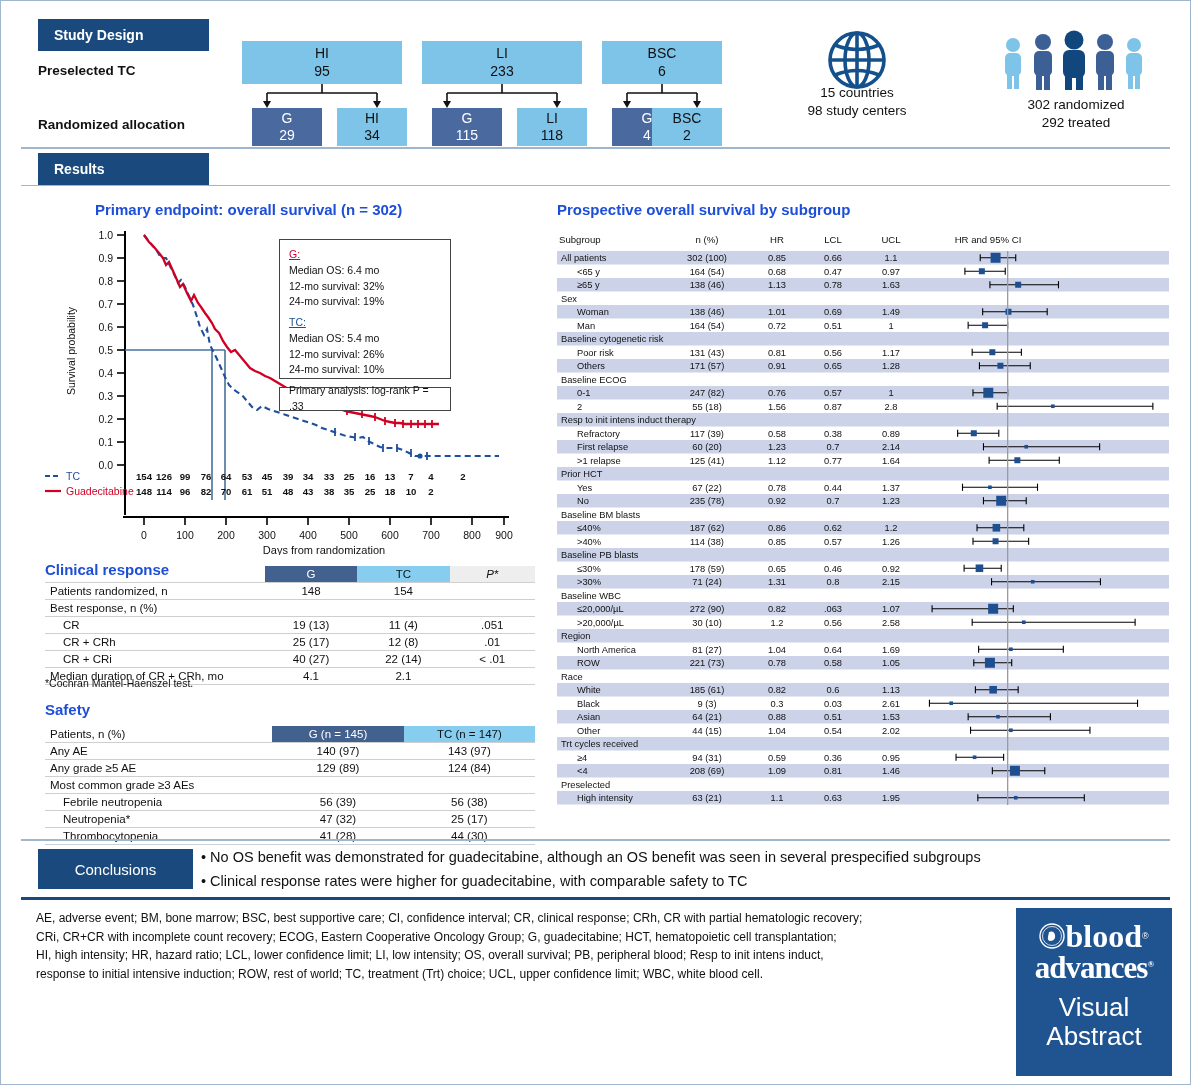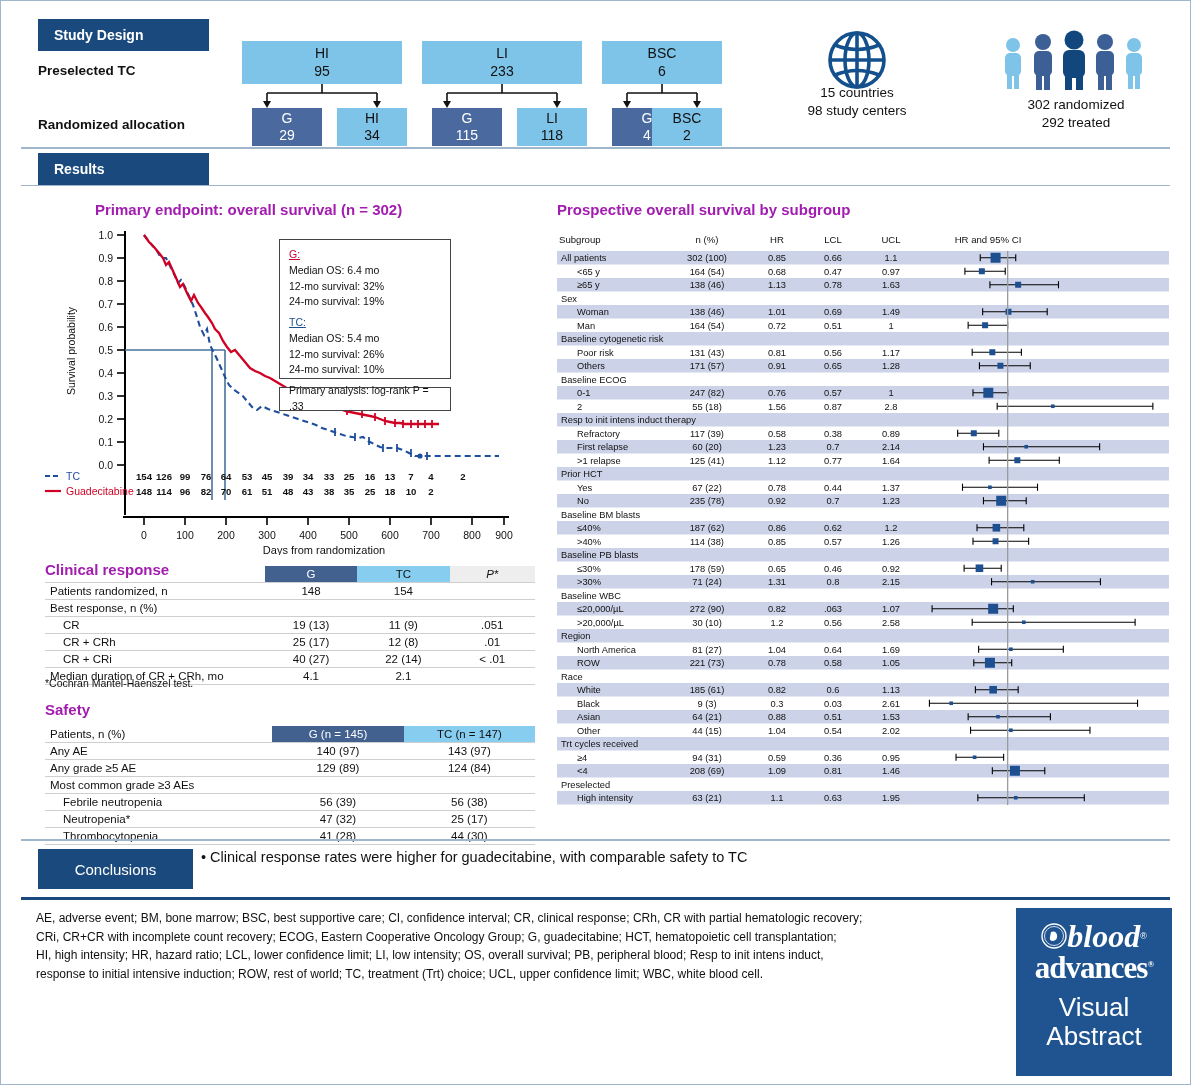--- a/index.html
+++ b/index.html
@@ -39,21 +39,21 @@
   .connector{position:absolute;}
 
   
   .iconstat{position:absolute;text-align:center;font-size:13.5px;line-height:1.3;color:#111;}
 
   
   #resTab{position:absolute;left:37px;top:152px;width:155px;height:32px;}
 
   
   .section-title{
-    position:absolute;color:#a21caf;font-weight:bold;font-size:15px;
+    position:absolute;color:#1d4ed8;font-weight:bold;font-size:15px;
   }
   #kmWrap{position:absolute;left:38px;top:224px;width:500px;height:330px;}
   #kmSvg{position:absolute;left:0;top:0;}
   .statbox{
     position:absolute;border:1px solid #444;background:#fff;
     font-size:10.5px;line-height:1.5;padding:7px 9px;box-sizing:border-box;color:#111;
   }
   .statbox .hdr{font-weight:400;text-decoration:underline;}
   .statbox .hdr.g{color:#cc0033;}
   .statbox .hdr.tc{color:#1c4f8b;}
@@ -392,21 +392,21 @@
         </tr>
       <tr>
           <td>Best response, n (%)</td>
           <td class="num"></td>
           <td class="num"></td>
           <td class="num"></td>
         </tr>
       <tr>
           <td class="ind1">CR</td>
           <td class="num">19 (13)</td>
-          <td class="num">11 (9)</td>
+          <td class="num">11 (4)</td>
           <td class="num">.051</td>
         </tr>
       <tr>
           <td class="ind1">CR + CRh</td>
           <td class="num">25 (17)</td>
           <td class="num">12 (8)</td>
           <td class="num">.01</td>
         </tr>
       <tr>
           <td class="ind1">CR + CRi</td>
@@ -884,40 +884,41 @@
         <text x="571.6666666666667" y="626.5" font-size="9.6" fill="#111" text-anchor="middle" font-family="Liberation Sans, sans-serif">2.5</text>
         <text x="612" y="626.5" font-size="9.6" fill="#111" text-anchor="middle" font-family="Liberation Sans, sans-serif">3.0</text>
         <text x="384" y="643.5" font-size="10" fill="#111" text-anchor="start" font-family="Liberation Sans, sans-serif">← Favor guadecitabine</text>
         <text x="492" y="643.5" font-size="10" fill="#111" text-anchor="start" font-family="Liberation Sans, sans-serif">Favor control →</text>
       </svg>
   </div>
 
   <div class="band" style="top:838px;"></div>
   <div id="concTab" class="navy-tab" style="justify-content:center;padding-left:0;font-weight:400;font-size:15px;">Conclusions</div>
   <div id="concList">
+    <div>• No OS benefit was demonstrated for guadecitabine, although an OS benefit was seen in several prespecified subgroups</div>
     <div>• Clinical response rates were higher for guadecitabine, with comparable safety to TC</div>
   </div>
 
   <div class="band" style="top:896px;height:3px;background:#1a4a7d;"></div>
 
   <div id="abbr">
     <div>AE, adverse event; BM, bone marrow; BSC, best supportive care; CI, confidence interval; CR, clinical response; CRh, CR with partial hematologic recovery;</div>
     <div>CRi, CR+CR with incomplete count recovery; ECOG, Eastern Cooperative Oncology Group; G, guadecitabine; HCT, hematopoietic cell transplantation;</div>
     <div>HI, high intensity; HR, hazard ratio; LCL, lower confidence limit; LI, low intensity; OS, overall survival; PB, peripheral blood; Resp to init intens induct,</div>
     <div>response to initial intensive induction; ROW, rest of world; TC, treatment (Trt) choice; UCL, upper confidence limit; WBC, white blood cell.</div>
   </div>
 
   <div id="logo">
     <div style="display:flex;align-items:center;justify-content:center;margin-top:12px;">
       <svg width="26" height="26" viewBox="0 0 26 26">
         <circle cx="13" cy="13" r="12" fill="none" stroke="#fff" stroke-width="1.4"></circle>
         <circle cx="13" cy="13" r="9.5" fill="none" stroke="#fff" stroke-width="0.8"></circle>
         <path d="M10,9 q5,-2 6,3 q1,5 -4,6 q-4,0 -3,-4" fill="#fff"></path>
       </svg>
-      <span class="l-blood" style="margin-left:0;font-style:italic;">blood</span>
+      <span class="l-blood" style="margin-left:0;">blood</span>
       <span style="font-size:9px;vertical-align:super;">®</span>
     </div>
     <div class="l-adv"><span>advances</span><span style="font-size:9px;vertical-align:super;">®</span></div>
     <div class="l-va" style="margin-top:8px;">Visual</div>
     <div class="l-va">Abstract</div>
   </div>
 
 </div>
 
 </body></html>

